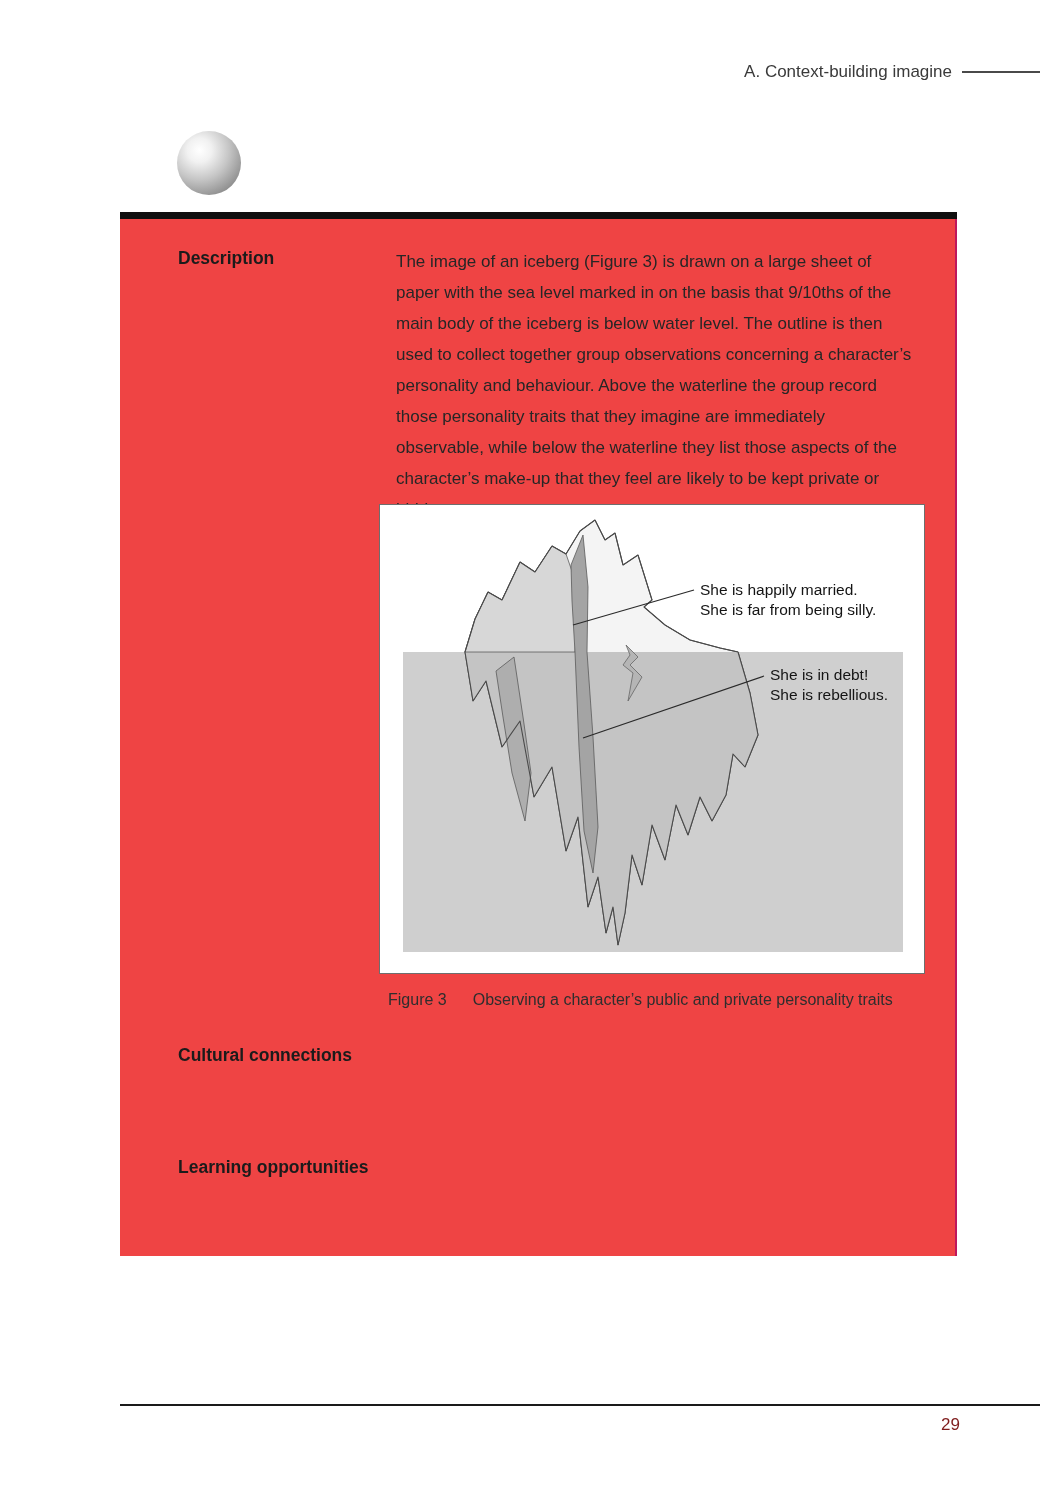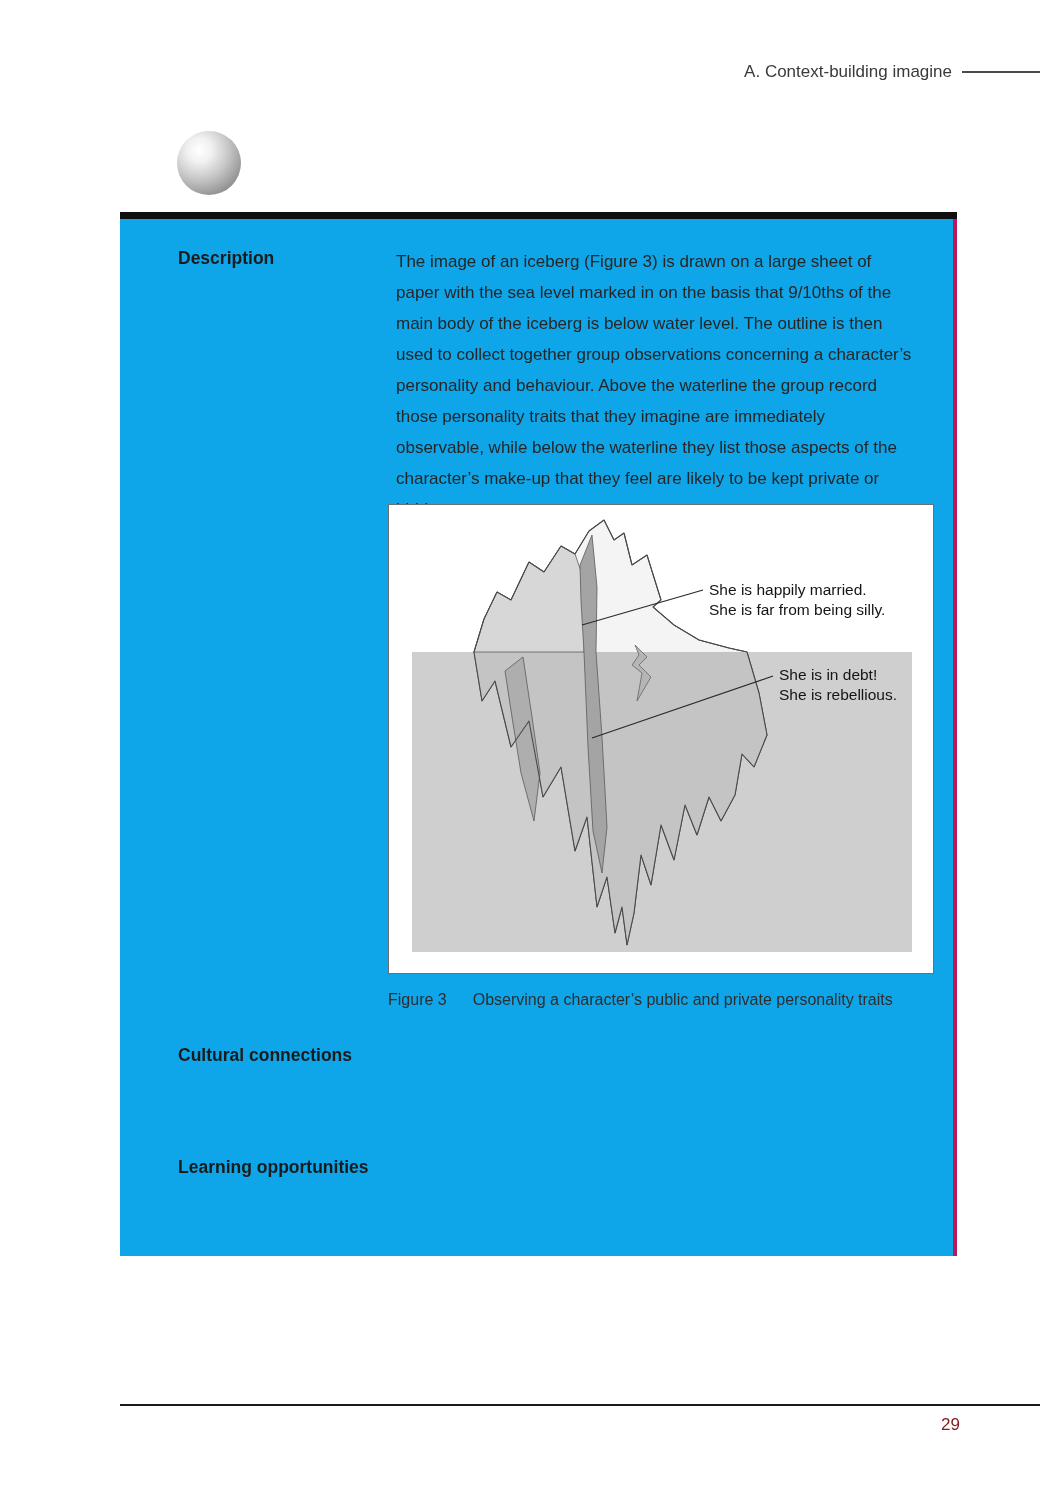--- a/index.html
+++ b/index.html
@@ -26,35 +26,35 @@
     width: 64px; height: 64px; border-radius: 50%;
     background: radial-gradient(circle at 35% 30%, #ffffff 0%, #f1f1f1 20%, #c6c6c6 48%, #909090 78%, #747474 100%);
   }
   .page-title { margin-left: 32px; font-size: 46px; color: #151515; letter-spacing: -0.5px; }
 
   .top-rule { position: absolute; left: 120px; top: 212px; width: 837px; height: 7px; background: #0f0f0f; }
 
   
   .panel {
     position: absolute; left: 120px; top: 219px; width: 837px; height: 1037px;
-    background: #0ea5e9;
-    border-right: 4px solid #be185d;
+    background: #ef4444;
+    border-right: 2px solid #be185d;
     box-sizing: border-box;
   }
   .label {
     position: absolute; left: 58px; width: 212px;
     font-size: 17.5px; font-weight: bold; color: #1b1b1b;
   }
   .body-text {
     position: absolute; left: 276px; width: 517px;
     font-size: 17px; line-height: 31px; color: #262626;
   }
 
   .figure-frame {
-    position: absolute; left: 268px; top: 285px; width: 546px; height: 470px;
+    position: absolute; left: 259px; top: 285px; width: 546px; height: 470px;
     background: #ffffff; border: 1px solid #6e6e6e; box-sizing: border-box;
   }
 
   .caption { position: absolute; left: 268px; top: 772px; font-size: 16px; color: #2e2e2e; white-space: nowrap; }
   .caption .cap-label { margin-right: 26px; }
 
   
   .footer-rule { position: absolute; left: 120px; top: 1404px; width: 920px; height: 2px; background: #1a1a1a; }
   .page-number { position: absolute; top: 1415px; left: 120px; width: 840px; text-align: right; font-size: 17px; color: #7f1d1d; }
 

